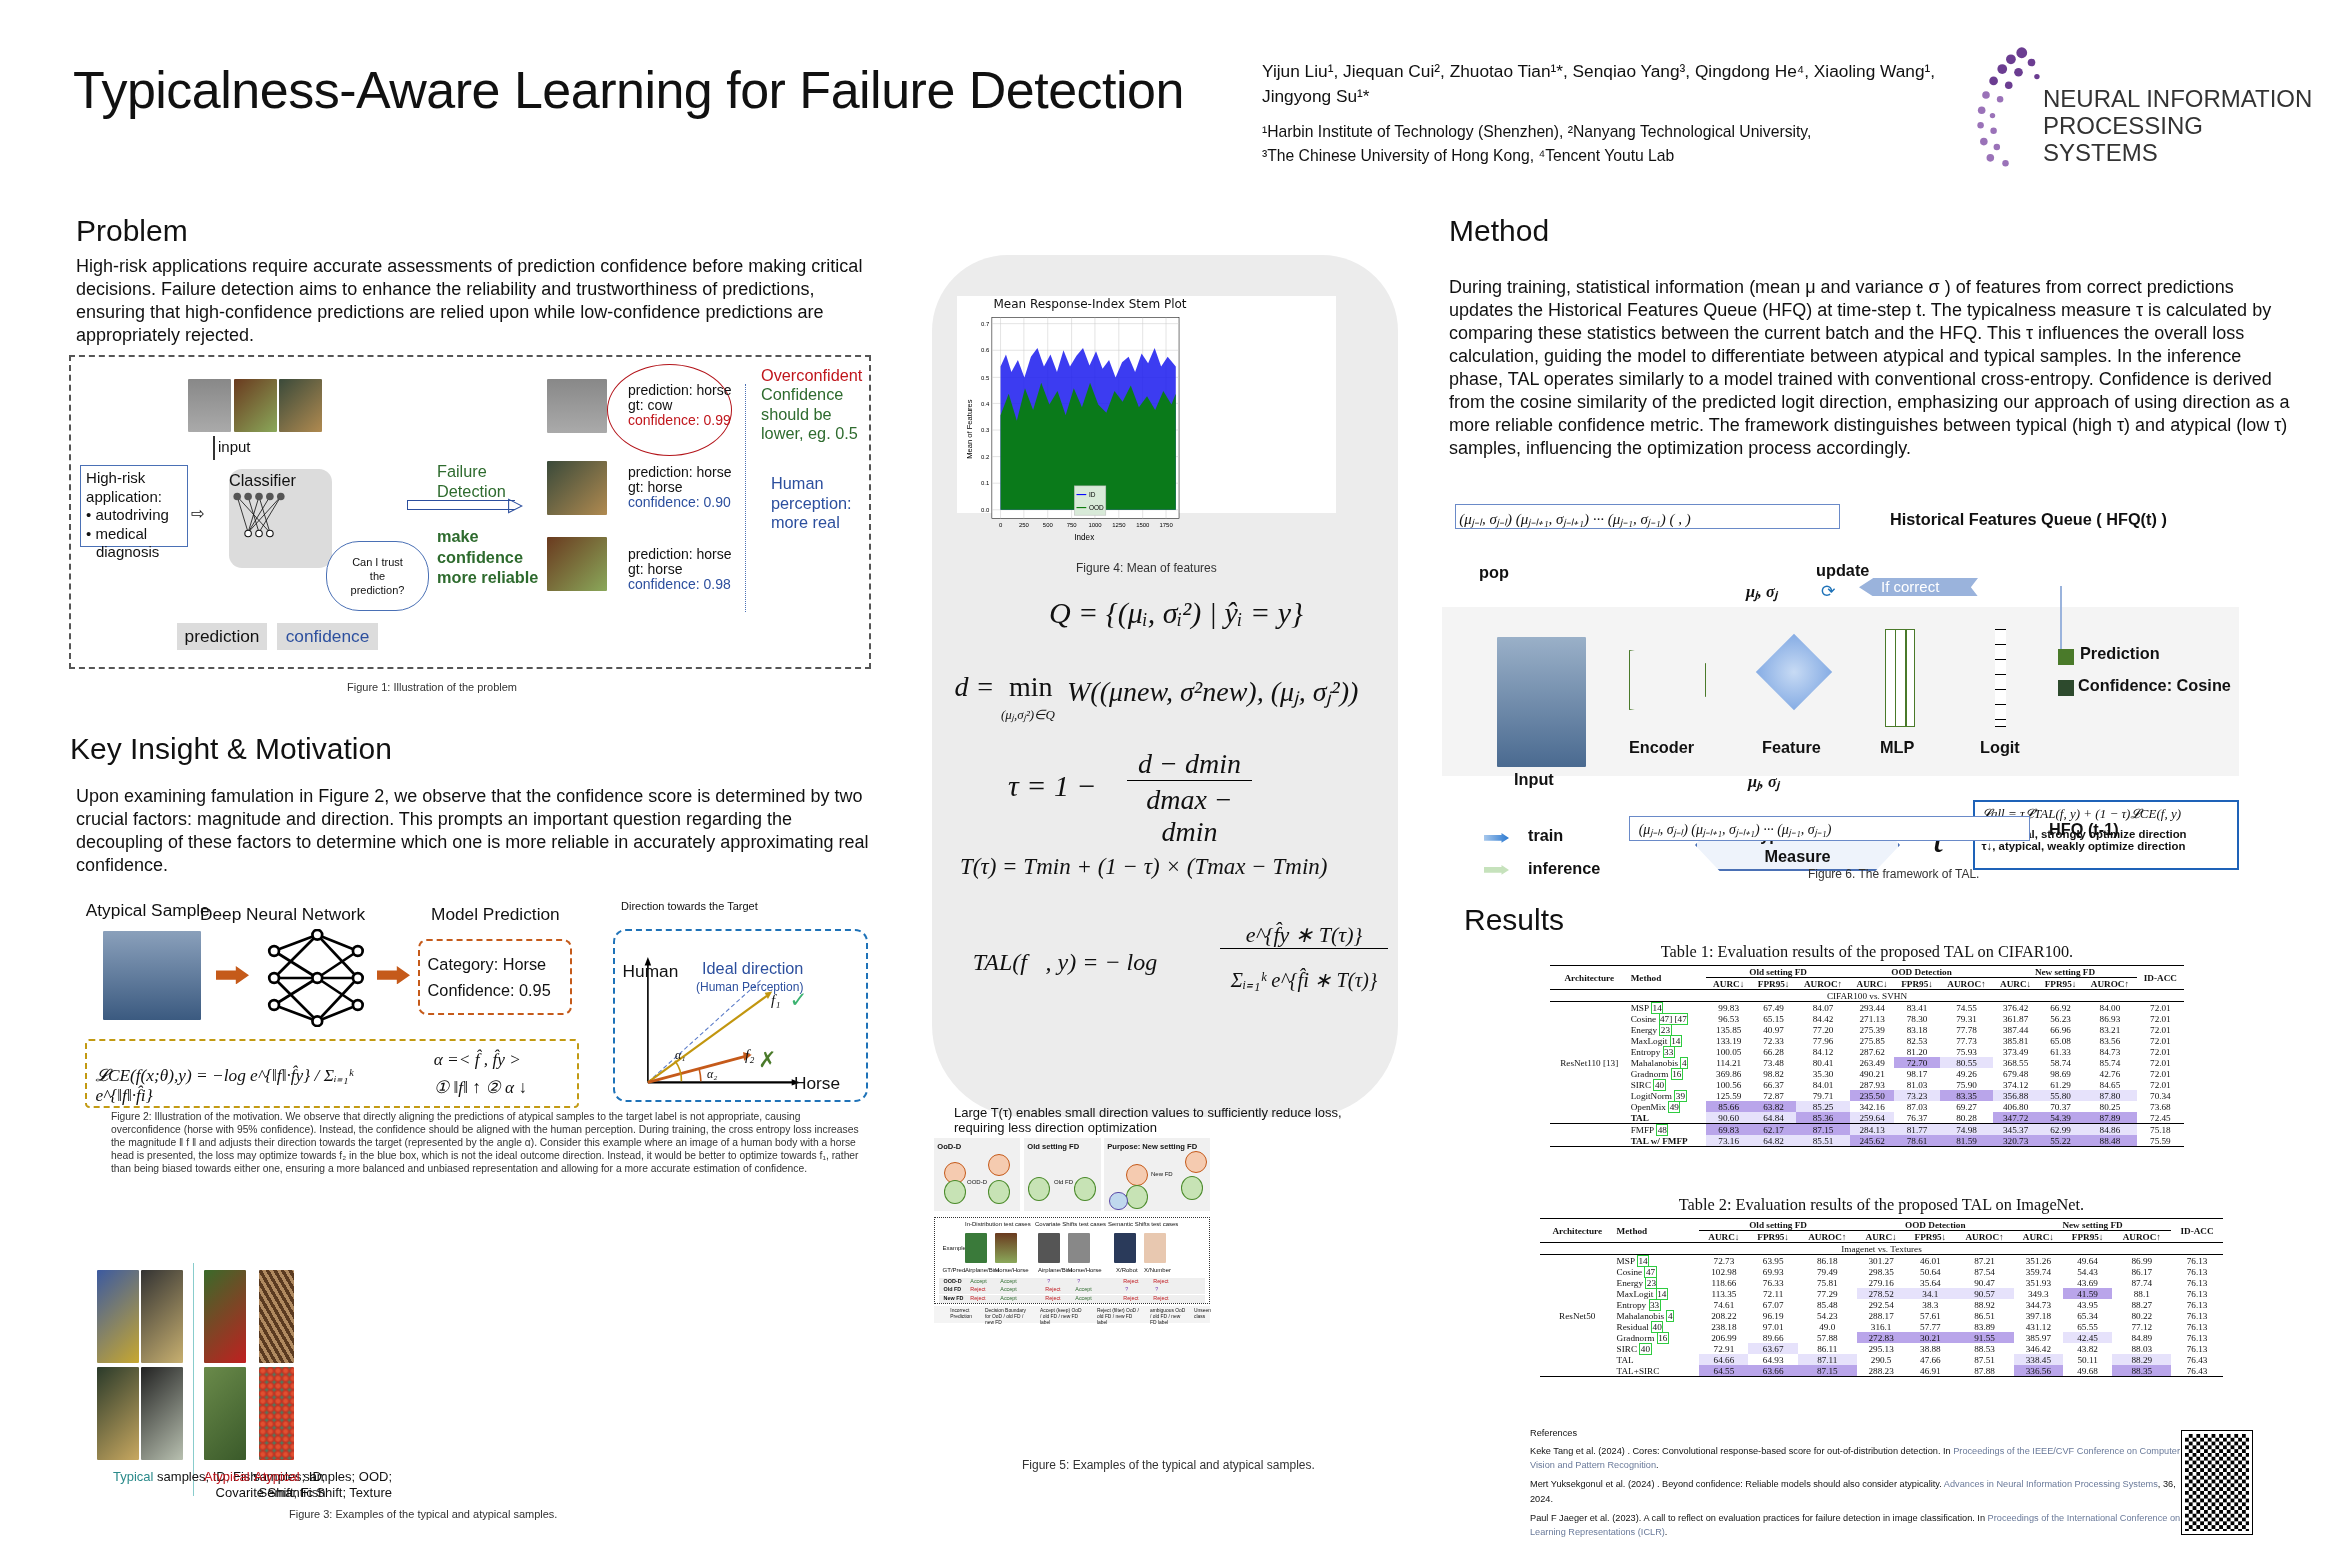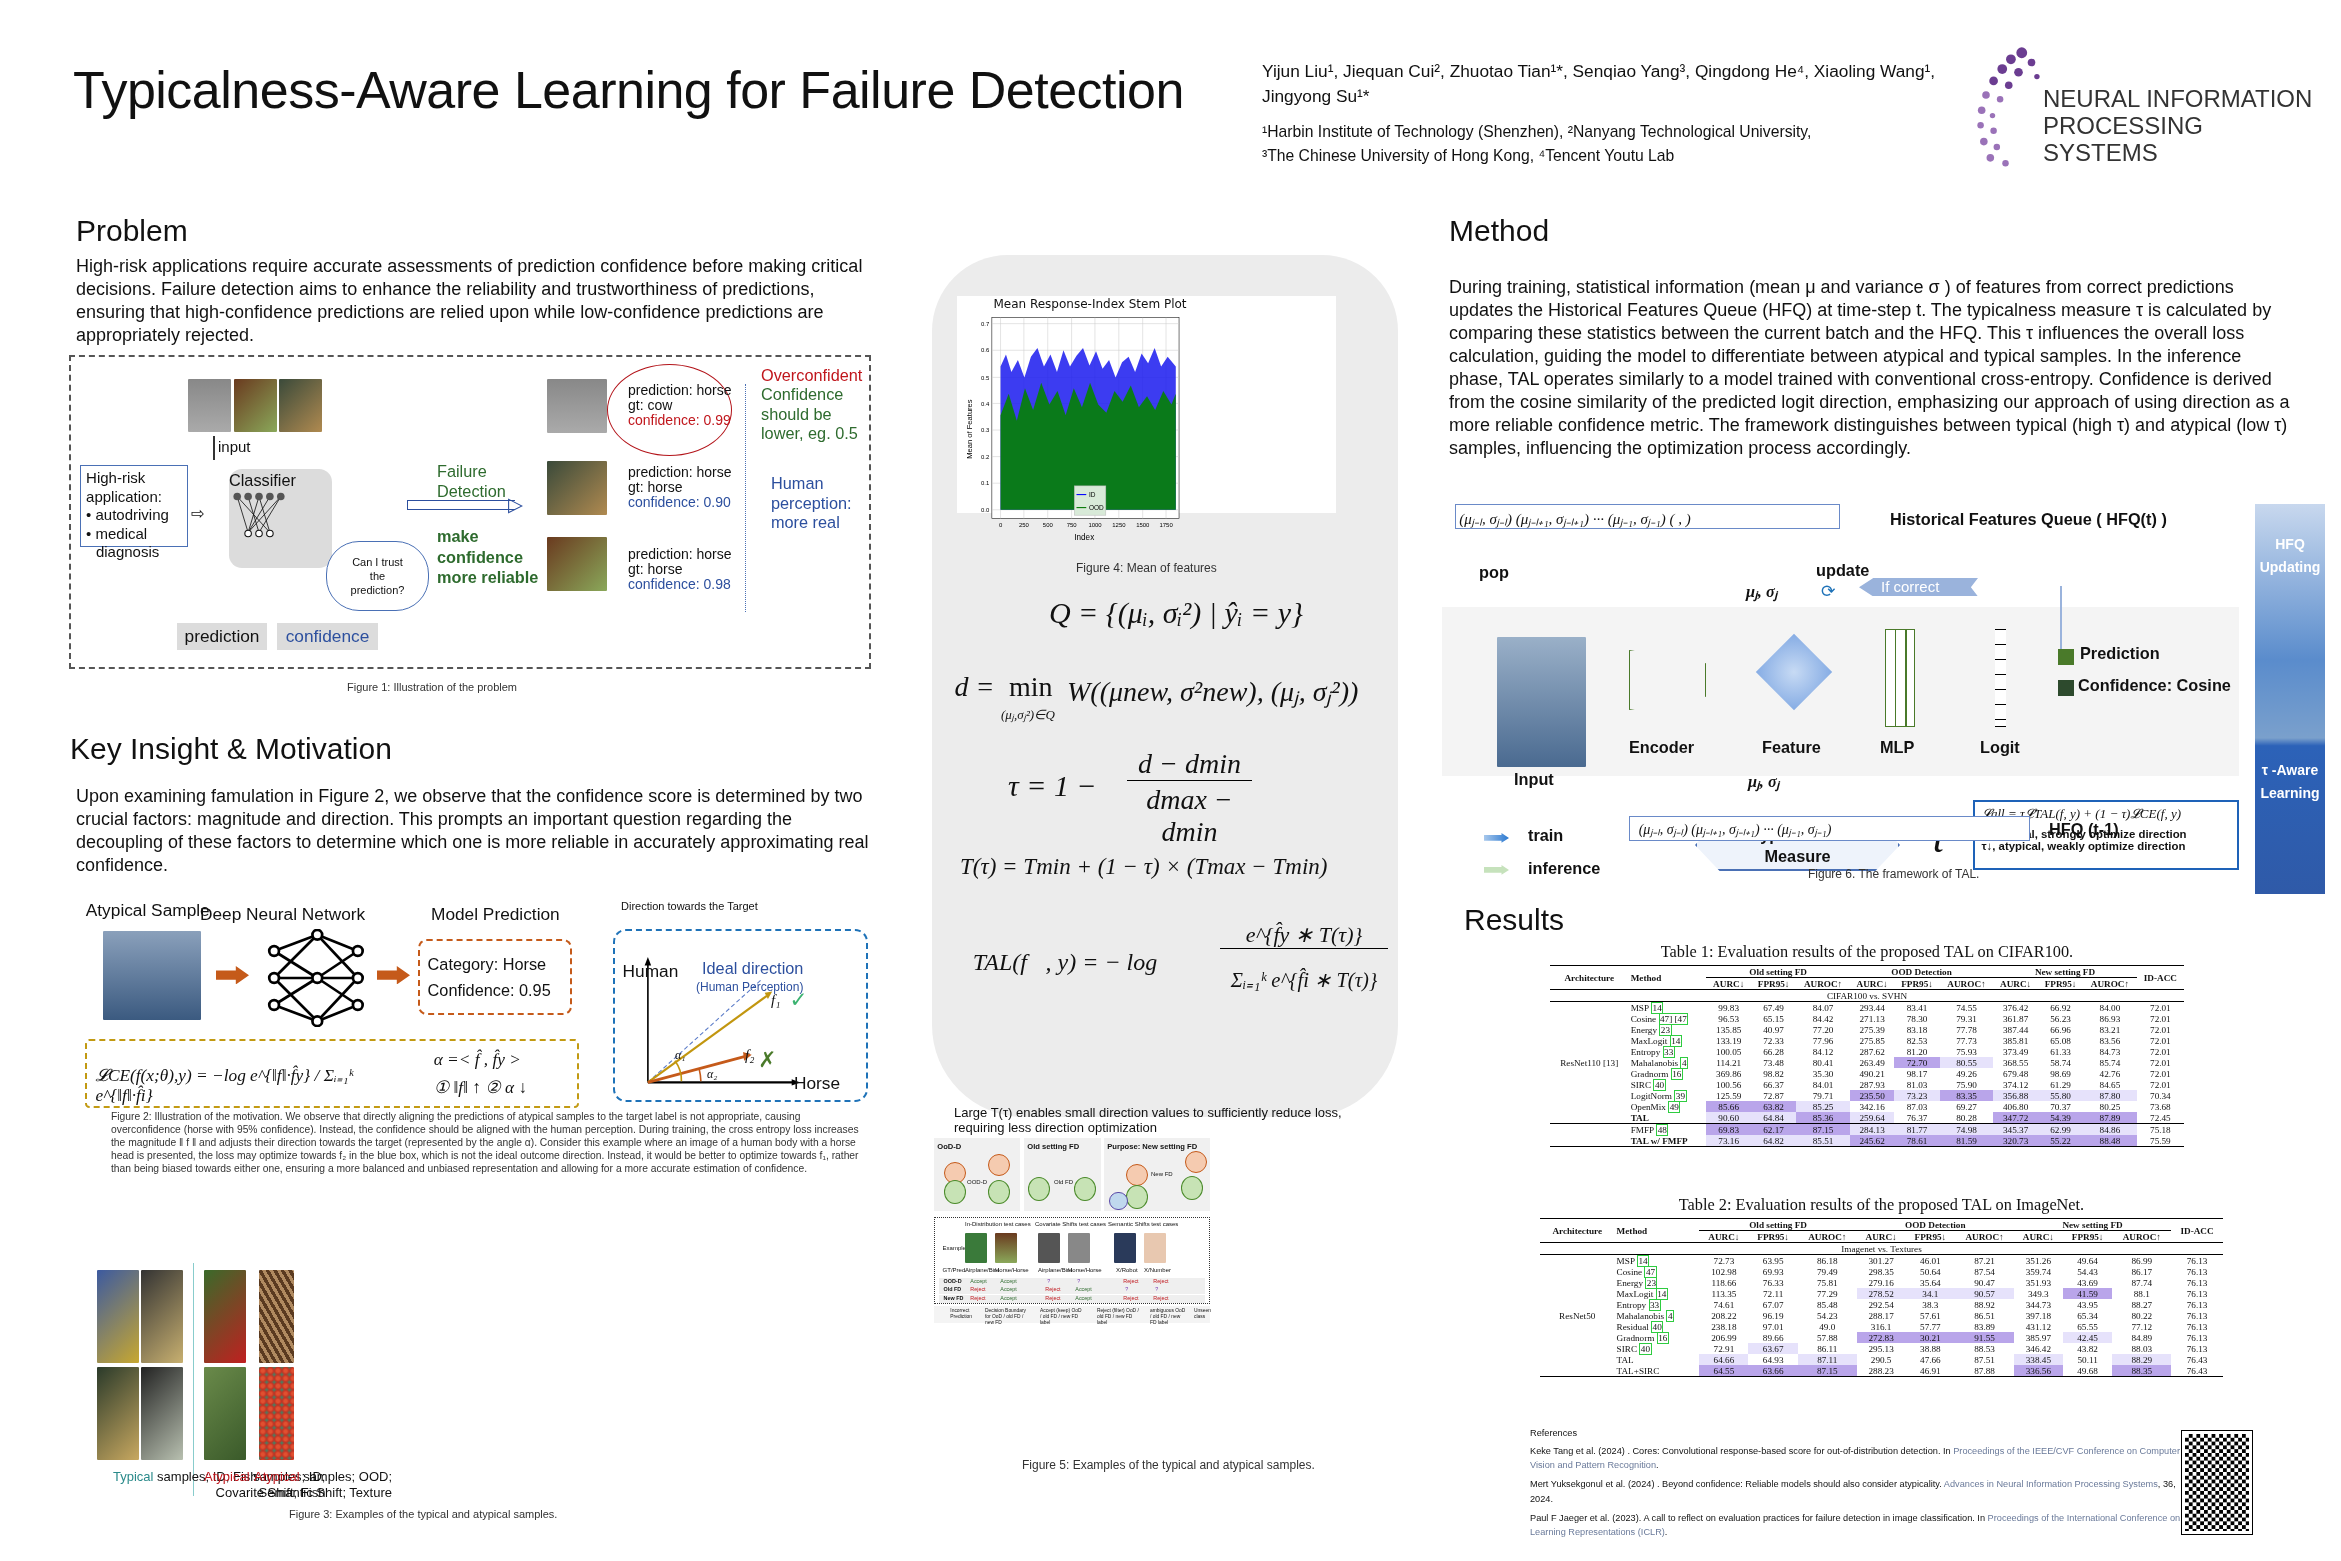--- a/index.html
+++ b/index.html
@@ -445,24 +445,20 @@
   <div class="abs" style="left:531px;top:301px;width:266px;height:70px;border:2.2px solid #1e62b8;background:#fff;padding:4.3px 6.5px">
     <div class="mathc" style="font-size:13px">𝓛all = τ𝓛TAL(f, y) + (1 − τ)𝓛CE(f, y)</div>
     <div style="font-size:11.4px;font-weight:700;margin-top:5.4px">τ↑, typical, strongly optimize direction</div>
     <div style="font-size:11.4px;font-weight:700">τ↓, atypical, weakly optimize direction</div>
   </div>
   <div class="abs" style="left:42px;top:334px;width:25px;height:9.8px;background:linear-gradient(90deg,#a8c8ec,#2a78d0);clip-path:polygon(0 20%,70% 20%,70% 0,100% 50%,70% 100%,70% 80%,0 80%)"></div>
   <div class="abs" style="left:86px;top:327px;font-size:16.3px;font-weight:700">train</div>
   <div class="abs" style="left:42px;top:366px;width:25px;height:9.8px;background:#c6e2bc;clip-path:polygon(0 20%,70% 20%,70% 0,100% 50%,70% 100%,70% 80%,0 80%)"></div>
   <div class="abs" style="left:86px;top:360px;font-size:16.3px;font-weight:700">inference</div>
 
-  <div class="abs" style="left:813px;top:5.4px;width:70px;height:390px;background:linear-gradient(#c8d8ee,#5a8ccc 40%,#7aa0cc 60%,#2c62b8 62%,#2f5aa8)">
-    <div class="abs" style="left:0;top:29px;width:70px;text-align:center;color:#fff;font-size:14px;font-weight:700;line-height:23px">HFQ Updating</div>
-    <div class="abs" style="left:0;top:255px;width:70px;text-align:center;color:#fff;font-size:14px;font-weight:700;line-height:23px">τ -Aware Learning</div>
-  </div>
 </div>
 <div class="abs mathc" style="left:1629px;top:816px;width:401px;height:25px;border:1.6px solid #6a8ac8;font-size:14px;padding:2.2px 8.7px;background:#fff">(μⱼ₋ₗ, σⱼ₋ₗ)    (μⱼ₋ₗ₊₁, σⱼ₋ₗ₊₁)      ···      (μⱼ₋₁, σⱼ₋₁)</div>
 <div class="abs" style="left:2049px;top:820px;font-size:16.3px;font-weight:700">HFQ (t-1)</div>
 <div class="abs cap" style="left:1808px;top:867px;font-size:12px">Figure 6. The framework of TAL.</div>
 
 <div class="abs sec" style="left:1464px;top:903px">Results</div>
 
 <div class="abs" style="left:1550px;top:942px;width:634px">
   <div class="serif" style="text-align:center;font-size:16.3px;margin-bottom:3px">Table 1: Evaluation results of the proposed TAL on CIFAR100.</div>
   <table class="res">

